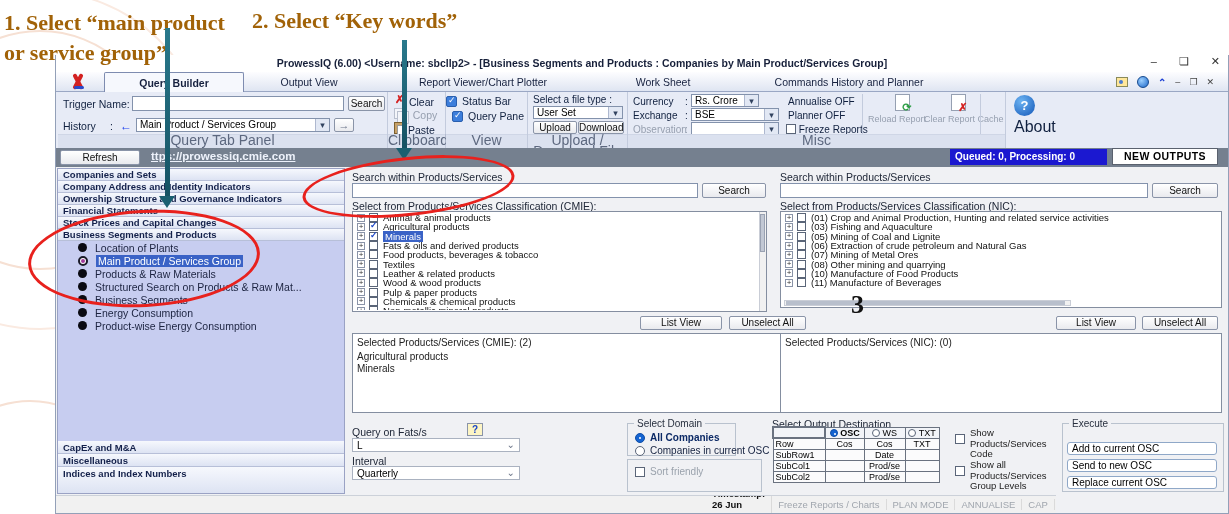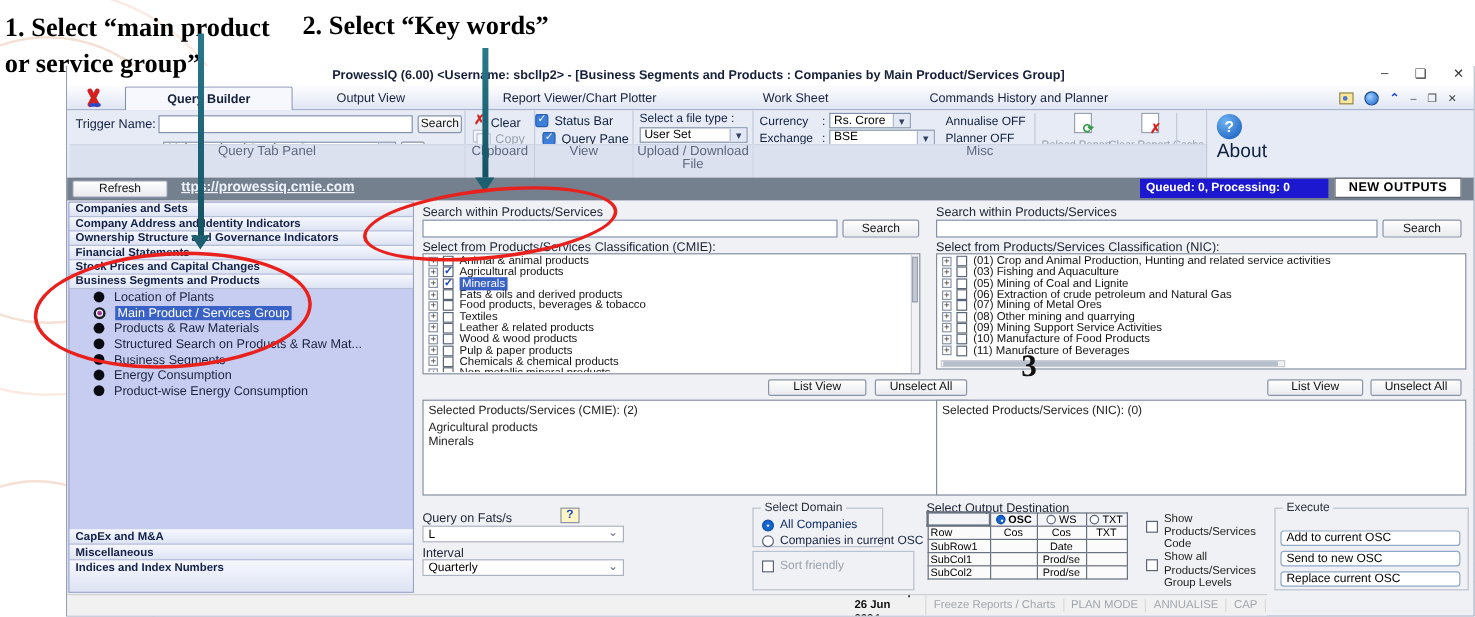--- a/index.html
+++ b/index.html
@@ -38,22 +38,22 @@
   .tabicons{position:absolute;right:14px;top:2px;display:flex;gap:9px;align-items:center;height:16px}
   .ic-img{width:12px;height:10px;background:#ffe79a;border:1px solid #8a8a5a;position:relative}
   .ic-img::after{content:"";position:absolute;left:2px;top:2px;width:4px;height:4px;background:#4a7ad0;border-radius:50%}
   .ic-globe{width:12px;height:12px;border-radius:50%;background:radial-gradient(circle at 35% 35%,#9cd0ff,#1b66c8);border:1px solid #14498f}
   .ic-up{color:#1b3fd4;font-weight:bold;font-size:10px}.ic-up::before{content:"\2303"}
   .sm{font-size:9px;color:#444}
 
   
   .ribbon{position:absolute;left:56px;top:92px;width:1172px;height:56px;background:#e7ebf6;z-index:2}
   .group{position:absolute;top:0;height:56px;border-right:1px solid #c3cbdd}
-  .gcap{position:absolute;left:0;right:0;bottom:0;height:28px;background:#dbe1ef;color:#5d687f;
-        font-size:11px;text-align:center;line-height:11px;border-top:1px solid #cfd6e6}
+  .gcap{position:absolute;left:0;right:0;bottom:0;height:14px;background:#dbe1ef;color:#5d687f;
+        font-size:14px;text-align:center;line-height:11px;border-top:1px solid #cfd6e6}
   .lbl{position:absolute;font-size:10.5px;color:#10203f;white-space:nowrap}
   .lbl.gray{color:#97a0b0}
   .field{position:absolute;background:#fff;border:1px solid #8392ac;font-size:10.5px;line-height:13px;padding:0 3px;white-space:nowrap;overflow:hidden}
   .combo{position:absolute;background:#fff;border:1px solid #8392ac;font-size:10px;line-height:12px;padding:0 16px 0 3px;white-space:nowrap;overflow:hidden}
   .combo::after{content:"\25BE";position:absolute;right:0;top:0;bottom:0;width:13px;background:#e2e8f4;
         border-left:1px solid #aeb8cf;text-align:center;color:#31425f;font-size:9px;line-height:12px}
   .btn{position:absolute;background:linear-gradient(#ffffff,#e9eaee);border:1px solid #8a94a8;border-radius:2px;
        font-size:10px;text-align:center;color:#111;overflow:hidden;white-space:nowrap}
   .bluecb{display:inline-block;width:11px;height:11px;background:#3d7edb;border:1px solid #2a5fae;border-radius:2px;
           position:relative;vertical-align:-2px;margin-right:5px}
@@ -120,41 +120,41 @@
 
   
   .gbox{position:absolute;border:1px solid #b9c2ce;z-index:2}
   .gtitle{position:absolute;left:6px;top:-6px;background:#f0f1f4;padding:0 3px;font-size:10px;color:#28303f}
   .helpbox{position:absolute;width:16px;height:13px;background:#fdf5c4;border:1px solid #8a94a8;
            color:#1b46c8;font-weight:bold;font-size:10px;text-align:center;line-height:12px;z-index:2}
   .helpbox::before{content:"?"}
   .flatcombo{position:absolute;background:#fff;border:1px solid #aab2c0;font-size:10px;line-height:13px;padding:0 14px 0 4px;z-index:2}
   .flatcombo::after{content:"\2304";position:absolute;right:4px;top:-1px;color:#6a7488;font-size:10px}
   .radrow{position:absolute;display:flex;align-items:center;gap:5px;font-size:10px;color:#14213f;white-space:nowrap;z-index:2}
-  .radrow.sel{font-weight:normal;color:#0c2a66}
+  .radrow.sel{font-weight:bold;color:#0c2a66}
   .gray{color:#9aa2ac}
 
   table.odt{position:absolute;border-collapse:collapse;z-index:2;font-size:9px}
   table.odt td{border:1px solid #6a7280;padding:0 2px;height:10px;white-space:nowrap;overflow:hidden;background:#fbfbfc}
   table.odt tr.hd td{background:#f2f4f8;height:11px}
   table.odt td.rl{width:52px} table.odt td.c1{width:39px;text-align:center}
   table.odt td.c2{width:41px;text-align:center} table.odt td.c3{width:34px;text-align:center}
   .chkblock{position:absolute;display:flex;gap:5px;font-size:9.5px;color:#222;z-index:2;line-height:10.5px}
   .execbtn{position:absolute;left:4px;right:6px;height:13px;background:#fff;border:1px solid #8fa8c8;border-radius:3px;
            font-size:10px;line-height:12px;padding-left:4px;white-space:nowrap;overflow:hidden;z-index:2}
 
   
   .statusbar{position:absolute;left:56px;top:495px;width:1000px;height:18px;background:#f1f1f1;
              border-top:1px solid #ccd1d9;z-index:2;overflow:hidden}
   .sbitems{position:absolute;left:650px;top:0;height:100%;display:flex;align-items:center}
   .sbitems .ts{font-weight:bold;font-size:9.5px;color:#101010;padding:0 6px;border-right:1px solid #dadada}
   .sbitems .seg{font-size:9.5px;color:#a0a6ae;padding:0 6px;border-right:1px solid #dadada;white-space:nowrap}
 
   
-  .anno{position:absolute;z-index:10;font-family:"Liberation Serif",serif;font-weight:bold;color:#000000}
+  .anno{position:absolute;z-index:10;font-family:"Liberation Serif",serif;font-weight:bold;color:#a16207}
   .step1{left:4px;top:8px;font-size:22px;line-height:30px;white-space:pre-line}
   .step2{left:252px;top:8px;font-size:22px}
   .step3{left:851px;top:290px;font-size:26px;color:#111}
   .vshaft{position:absolute;width:5px;background:linear-gradient(#29798c,#155263);z-index:10}
   .vhead{position:absolute;width:0;height:0;border-left:8px solid transparent;border-right:8px solid transparent;
          border-top:12px solid #1b5f70;z-index:10}
   .ellipse{position:absolute;border:3px solid #e8211d;border-radius:50%;z-index:10}
   .el1{left:28px;top:210px;width:232px;height:97px;transform:rotate(-3deg)}
   .el2{left:302px;top:157px;width:213px;height:59px;transform:rotate(-6deg)}
 </style>
@@ -427,25 +427,20 @@
         </div>
       <div class="trow">
           <span class="expando"></span>
           <span class="tcb"></span>
           <span class="tlab">(07) Mining of Metal Ores</span>
         </div>
       <div class="trow">
           <span class="expando"></span>
           <span class="tcb"></span>
           <span class="tlab">(08) Other mining and quarrying</span>
-        </div>
-      <div class="trow">
-          <span class="expando"></span>
-          <span class="tcb"></span>
-          <span class="tlab">(09) Mining Support Service Activities</span>
         </div>
       <div class="trow">
           <span class="expando"></span>
           <span class="tcb"></span>
           <span class="tlab">(10) Manufacture of Food Products</span>
         </div>
       <div class="trow">
           <span class="expando"></span>
           <span class="tcb"></span>
           <span class="tlab">(11) Manufacture of Beverages</span>

